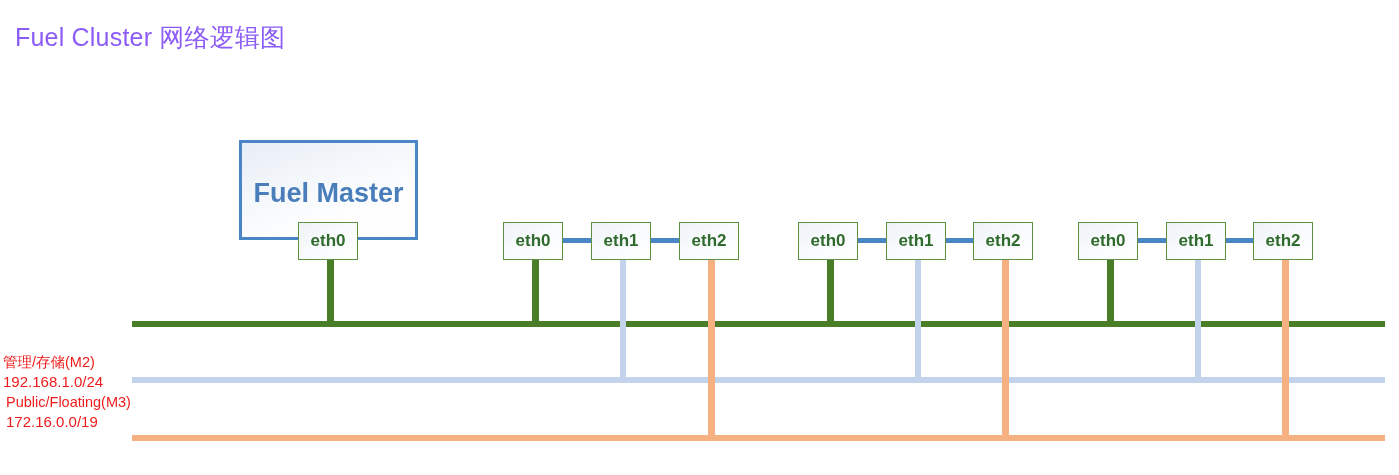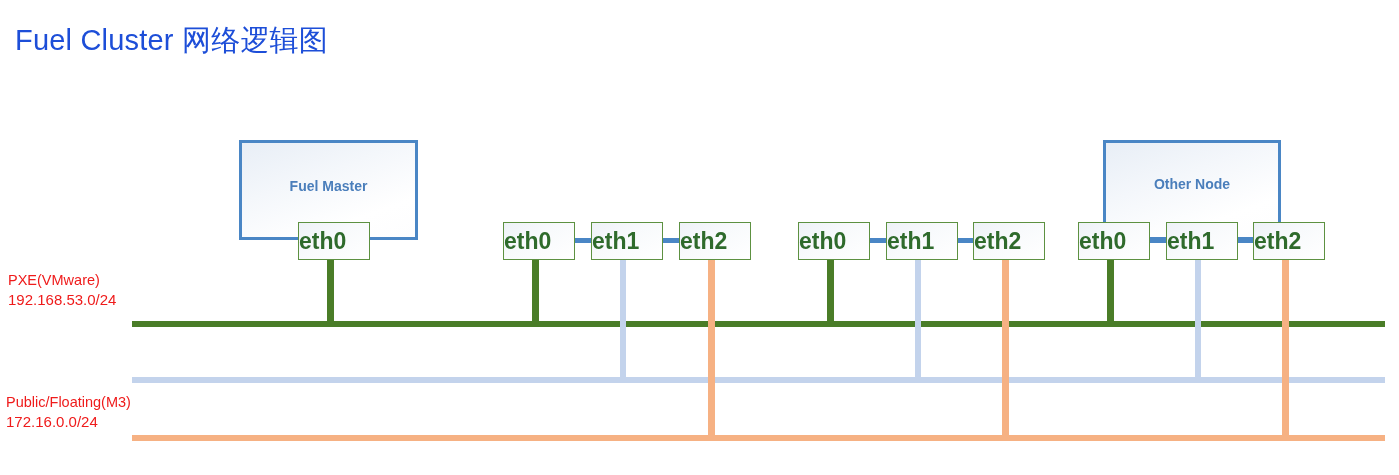--- a/index.html
+++ b/index.html
@@ -2,47 +2,47 @@
 <html><head>
 <meta charset="utf-8">
 <style>
   html,body{margin:0;padding:0;background:#ffffff;}
   body{width:1399px;height:475px;font-family:"Liberation Sans","DejaVu Sans",sans-serif;overflow:hidden;}
   #canvas{position:relative;width:1399px;height:475px;background:#fff;}
 
   
   .title{
     position:absolute; left:15px; top:21px;
-    font-size:29px; font-weight:400; color:#1d4ed8;
+    font-size:25px; font-weight:400; color:#8b5cf6;
     letter-spacing:.2px; white-space:nowrap;
   }
 
   
   .node{
     position:absolute;
     border:3px solid #4a86c5;
     background:linear-gradient(160deg,#e8eef6 0%,#f4f7fb 38%,#ffffff 75%,#fdfdfe 100%);
     box-sizing:border-box;
   }
   .node-label{
     position:absolute; left:0; right:0;
     text-align:center;
-    font-size:14px; font-weight:bold; color:#4a7ebb;
+    font-size:27px; font-weight:bold; color:#4a7ebb;
     white-space:nowrap;
   }
 
   
   .eth{
     position:absolute;
-    width:72px; height:38px;
+    width:60px; height:38px;
     border:1.6px solid #5d9141;
     background:linear-gradient(150deg,#eef2f7 0%,#f8fafc 45%,#ffffff 100%);
     box-sizing:border-box;
-    display:flex; align-items:center; justify-content:flex-start;
-    font-size:23px; font-weight:bold; color:#2f6b2c;
+    display:flex; align-items:center; justify-content:center;
+    font-size:17px; font-weight:bold; color:#2f6b2c;
     z-index:6;
   }
 
   
   .ethlink{
     position:absolute; height:5px; background:#4a86c5; z-index:5;
   }
 
   
   .drop{ position:absolute; z-index:4; }
@@ -112,39 +112,36 @@
   <div class="eth" style="left:798px; top:222px;">
     <span>eth0</span>
   </div>
   <div class="eth" style="left:886px; top:222px;">
     <span>eth1</span>
   </div>
   <div class="eth" style="left:973px; top:222px;">
     <span>eth2</span>
   </div>
 
-  <div class="node" style="left:1103px; top:140px; width:178px; height:100px;">
-    <div class="node-label" style="top:33px;">Other Node</div>
-  </div>
   <div class="ethlink" style="left:1135px; top:238px; width:40px;"></div>
   <div class="ethlink" style="left:1223px; top:238px; width:40px;"></div>
   <div class="eth" style="left:1078px; top:222px;">
     <span>eth0</span>
   </div>
   <div class="eth" style="left:1166px; top:222px;">
     <span>eth1</span>
   </div>
   <div class="eth" style="left:1253px; top:222px;">
     <span>eth2</span>
   </div>
 
-  <div class="netlabel" style="left:8px; top:270px;">
-    <div>PXE(VMware)</div>
-    <div class="l2">192.168.53.0/24</div>
+
+  <div class="netlabel" style="left:3px; top:352px;">
+    <div>管理/存储(M2)</div>
+    <div class="l2">192.168.1.0/24</div>
   </div>
-
 
   <div class="netlabel" style="left:6px; top:392px;">
     <div>Public/Floating(M3)</div>
-    <div class="l2">172.16.0.0/24</div>
+    <div class="l2">172.16.0.0/19</div>
   </div>
 
 </div>
 
 </body></html>

